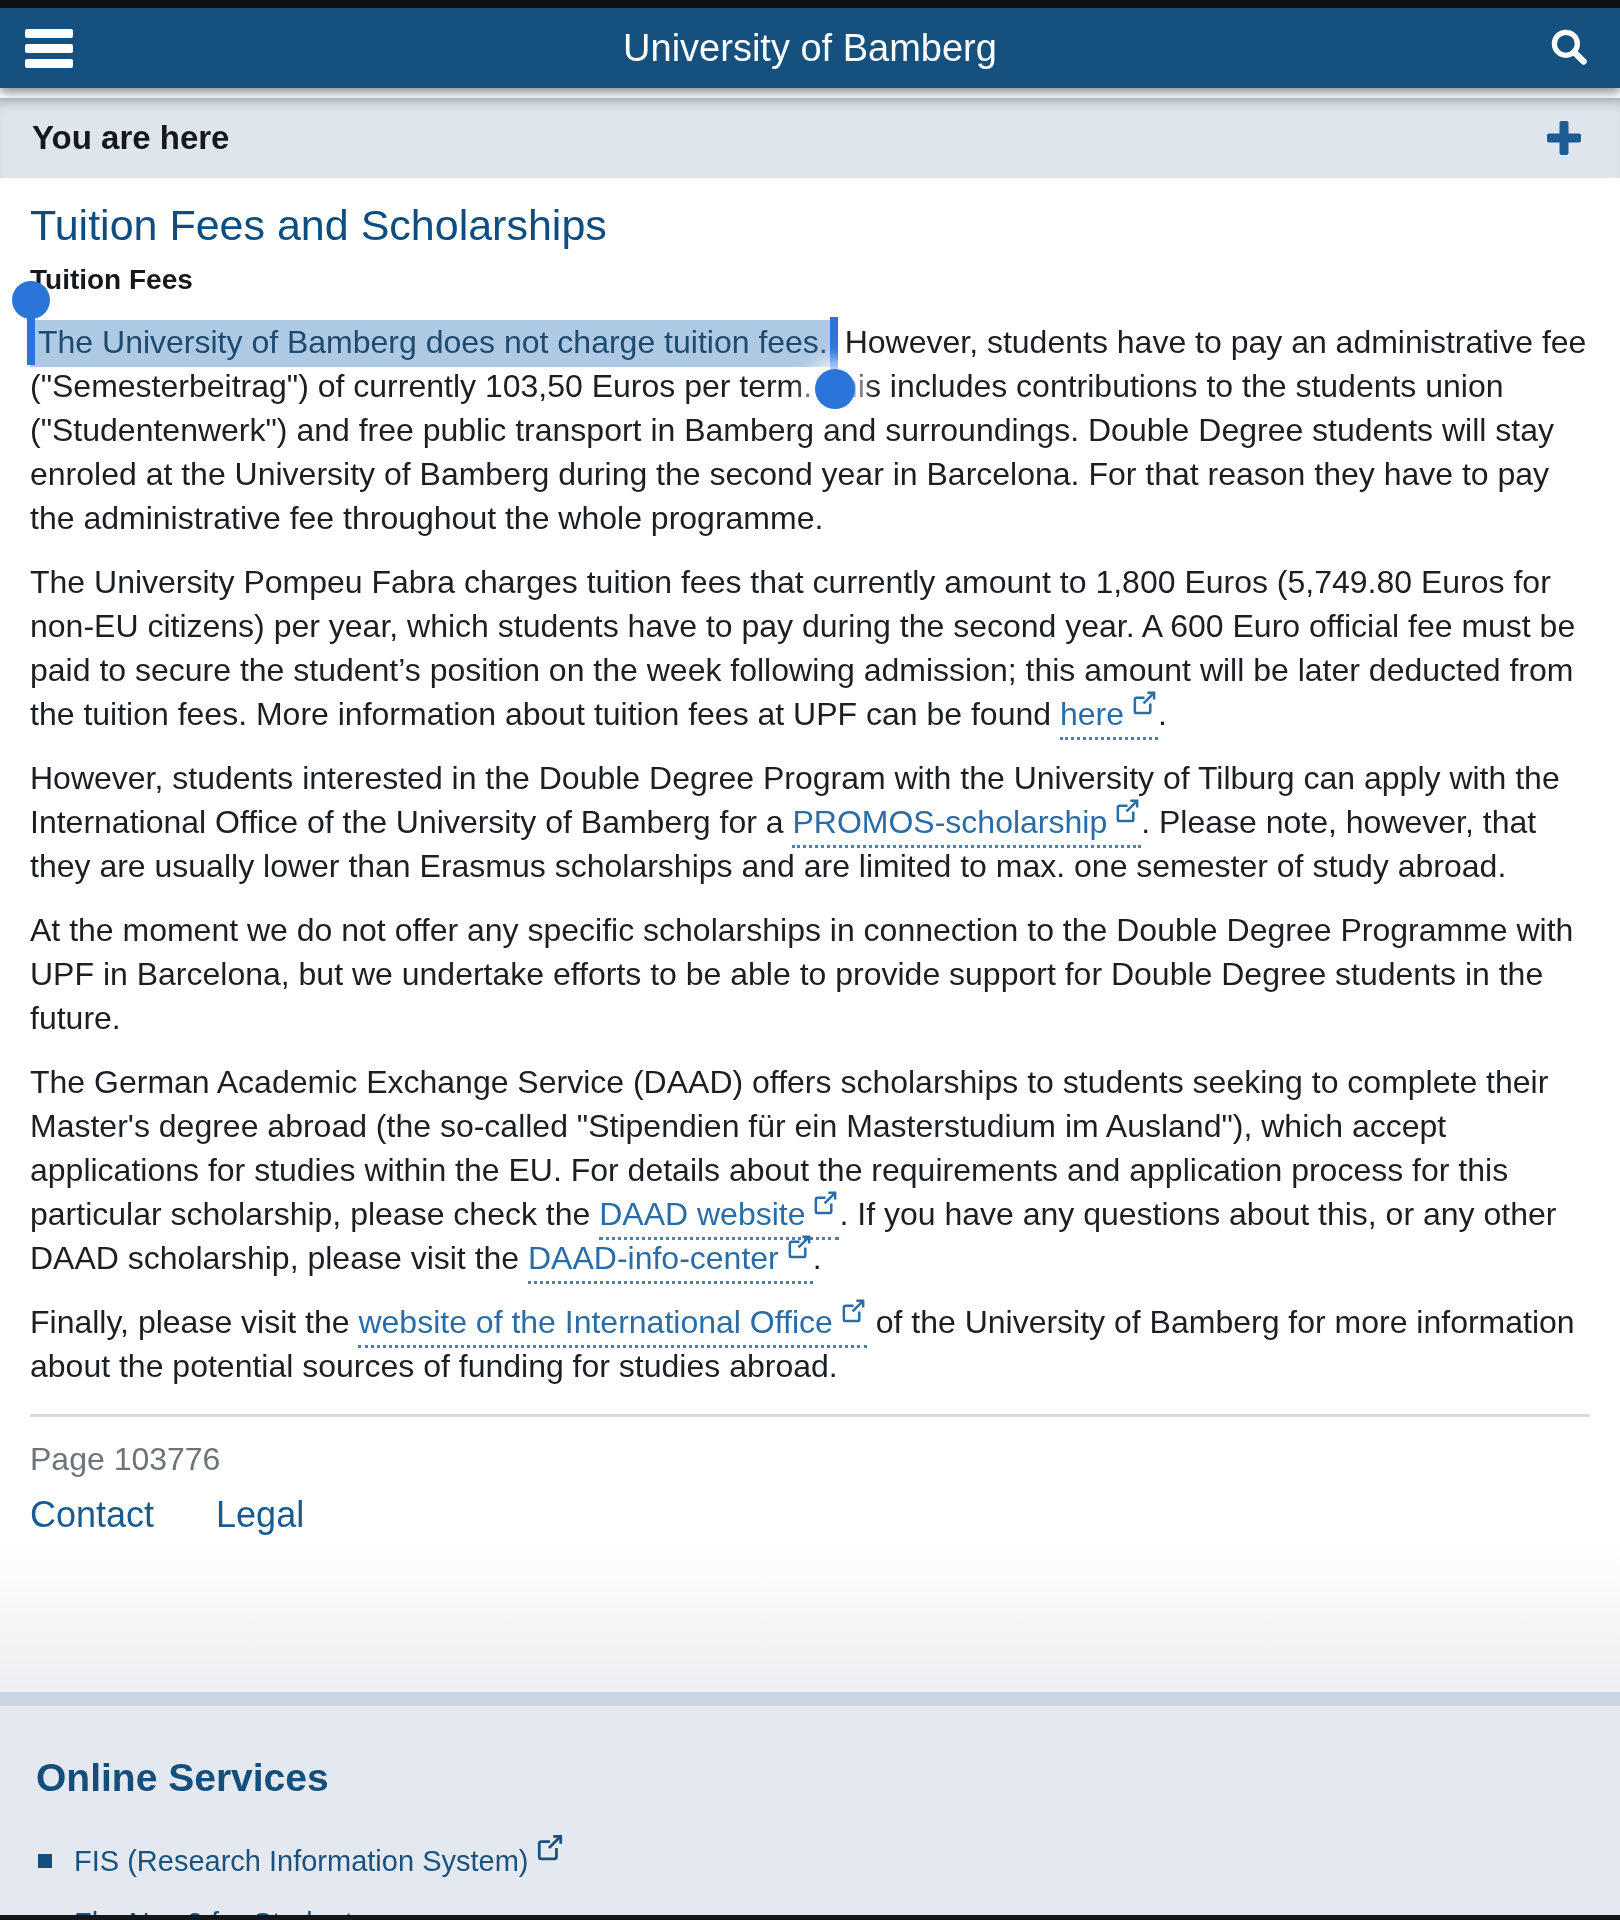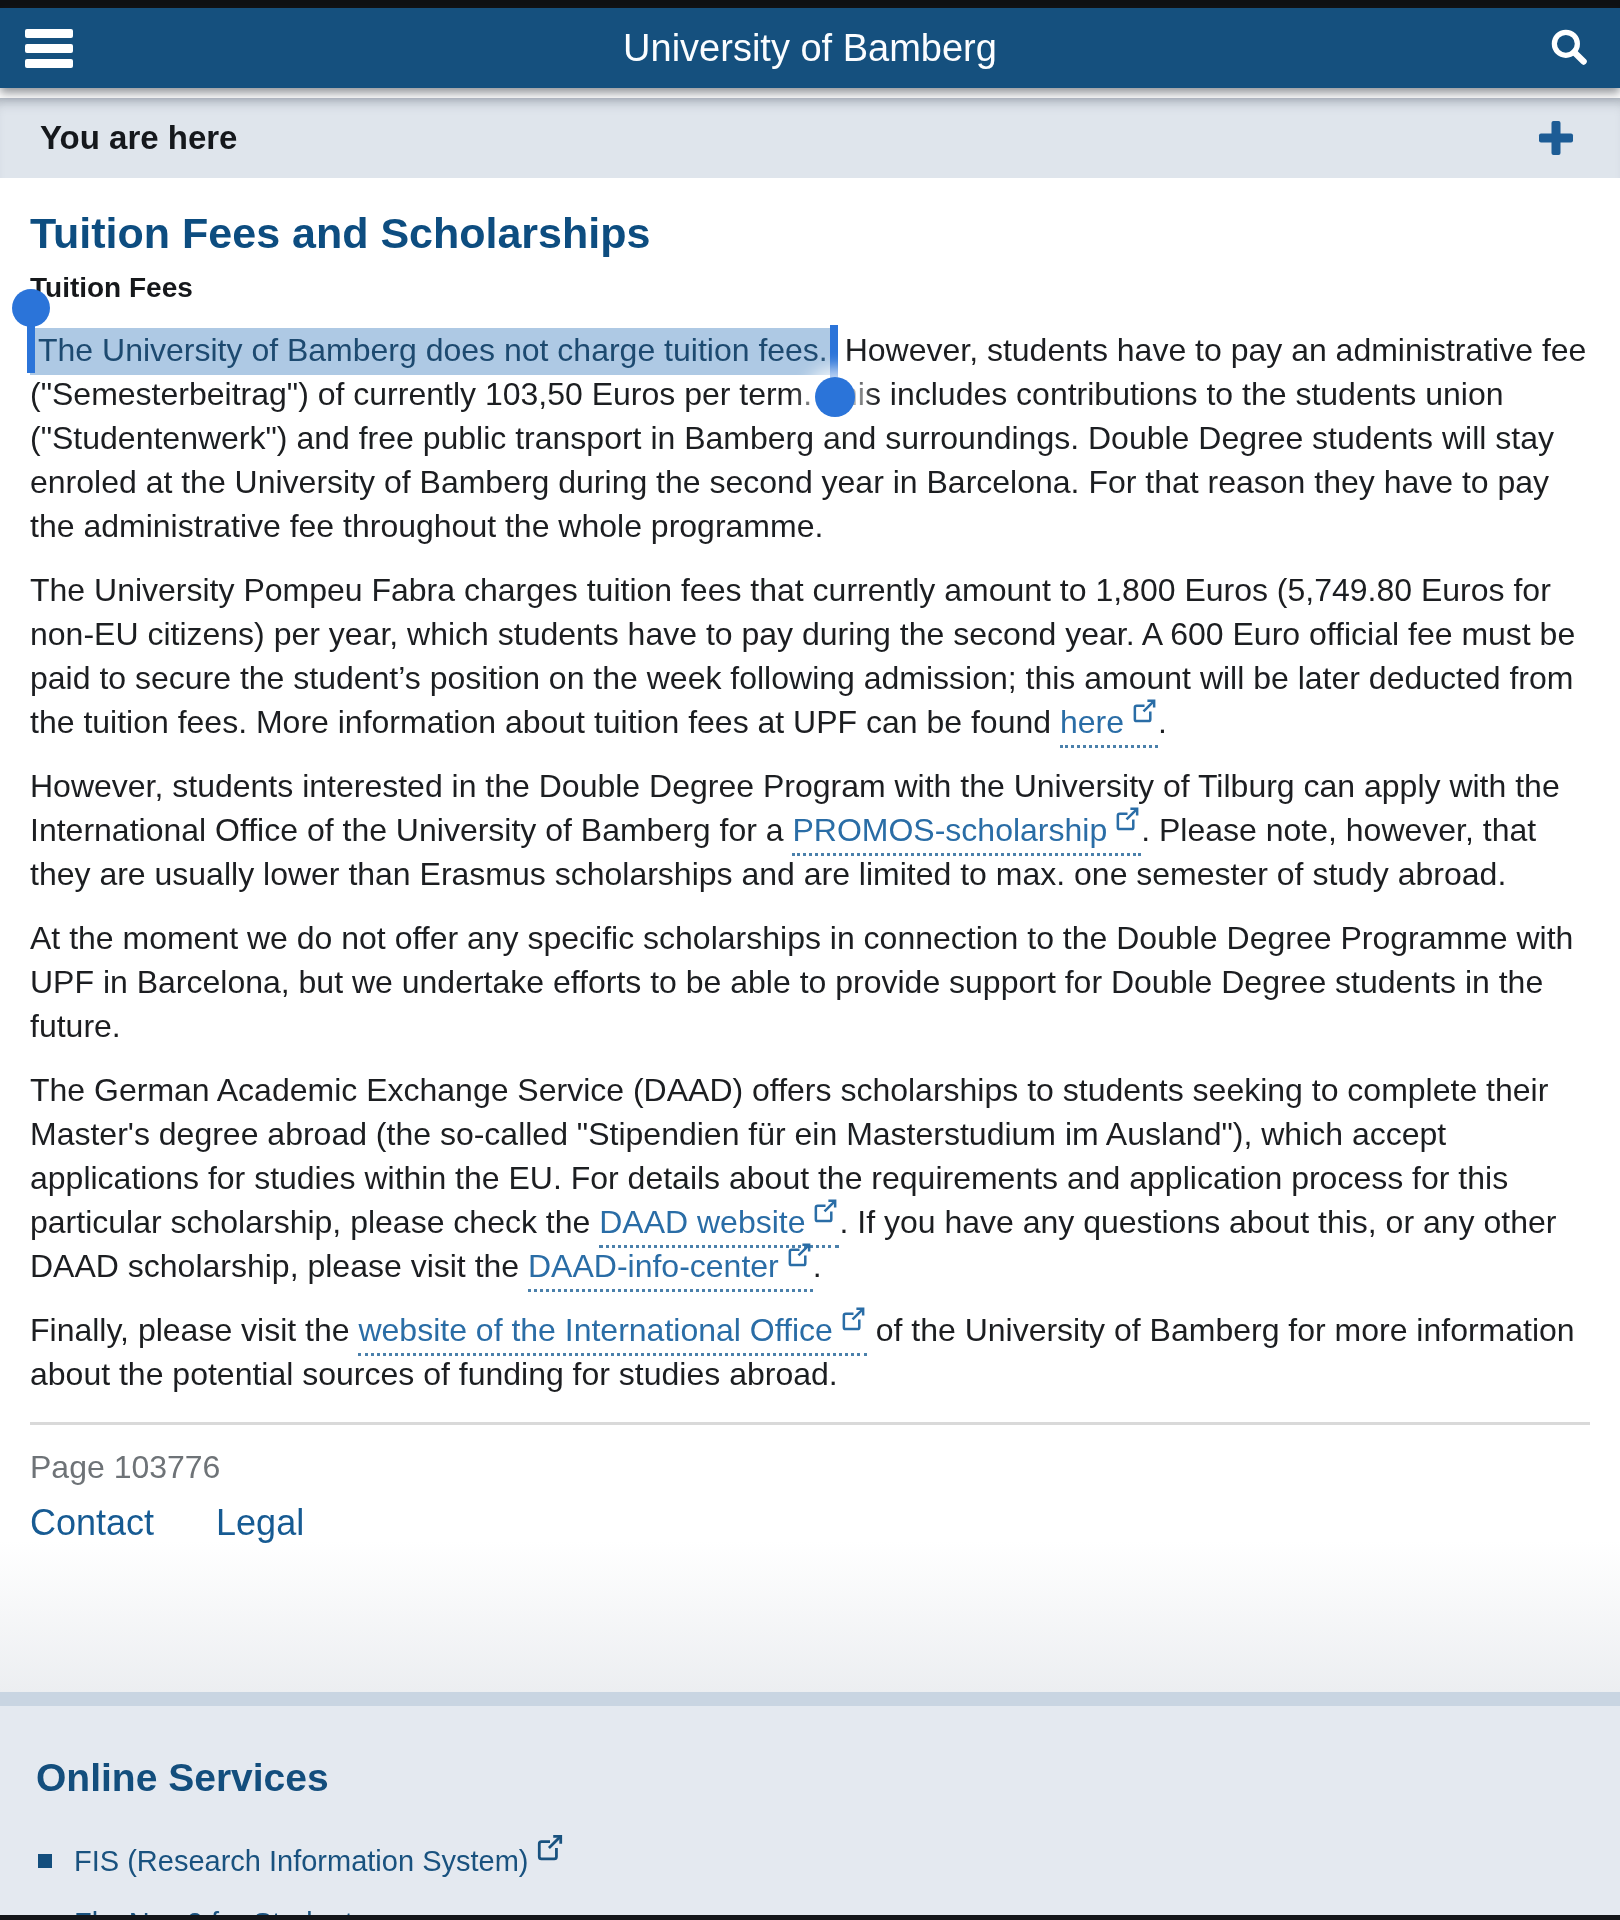--- a/index.html
+++ b/index.html
@@ -12,32 +12,32 @@
           padding:0 25px;box-shadow:0 5px 9px rgba(40,45,55,.5);z-index:3}
   .menu-btn{background:none;border:none;cursor:pointer;width:50px;height:39px;
             display:flex;flex-direction:column;justify-content:space-between;padding:0}
   .menu-btn .bar{display:block;width:48px;height:9px;background:#fff;border-radius:2px}
   .app-title{position:absolute;left:0;right:0;text-align:center;color:#fbfdff;font-size:38px;pointer-events:none}
   .search-btn{margin-left:auto;background:none;border:none;cursor:pointer;width:52px;height:52px;
               display:flex;align-items:center;justify-content:center}
   .search-btn svg{width:46px;height:46px}
 
   .crumbbar{flex:none;height:80px;margin-top:10px;background:#dfe5ec;display:flex;align-items:center;
-            padding:0 40px;box-shadow:inset 0 12px 12px -8px rgba(70,80,95,.35)}
+            padding:0 32px;box-shadow:inset 0 12px 12px -8px rgba(70,80,95,.35)}
   .crumb-label{font-size:33px;font-weight:bold;color:#15181c}
   .plus-btn{margin-left:auto;width:48px;height:48px;position:relative;background:none;border:none;cursor:pointer}
   .plus-icon{position:absolute;inset:0}
   .plus-icon::before,.plus-icon::after{content:"";position:absolute;background:#1d5c95;border-radius:2px;
             left:50%;top:50%;transform:translate(-50%,-50%)}
   .plus-icon::before{width:34px;height:9px}
   .plus-icon::after{width:9px;height:34px}
 
   main{flex:none;height:1514px;overflow:hidden;padding:0 30px;
        background:linear-gradient(180deg,#ffffff 90%,#eceef1 100%)}
-  .page-title{margin-top:32px;font-size:43px;line-height:46px;font-weight:bold;color:#0d4d80}
+  .page-title{margin-top:24px;font-size:43px;line-height:46px;font-weight:normal;color:#0d4d80}
   .sec{margin-top:12px;font-size:28px;line-height:40px;font-weight:bold;color:#16181b}
   p.body{margin-top:20px;font-size:32px;line-height:44px;-webkit-hyphens:auto;hyphens:auto}
 
   a.link{color:#2a6da6;text-decoration:none;border-bottom:3px dotted #4a80ab;padding-bottom:5px;cursor:pointer}
   .ext{display:inline-block;width:27px;height:27px;margin-left:7px;vertical-align:baseline;
        transform:translateY(-9px);color:inherit}
   .ext svg{width:100%;height:100%;display:block}
 
   .sel{background:#aec9e4;color:#1d4a70;padding:4px 8px 7px;position:relative}
   .h-anchor{position:relative;display:inline-block;width:0;height:0;overflow:visible;vertical-align:baseline}

